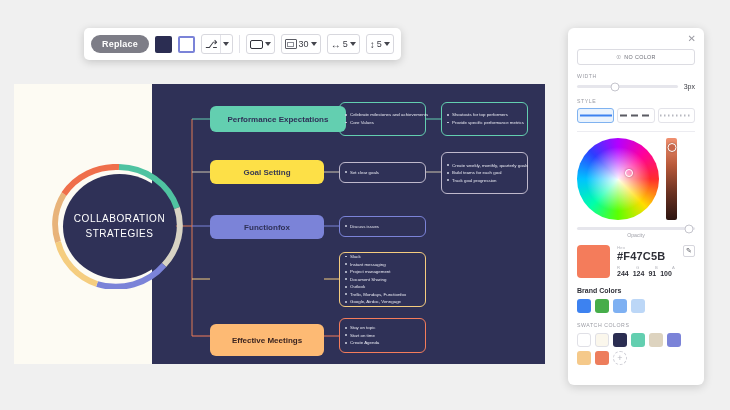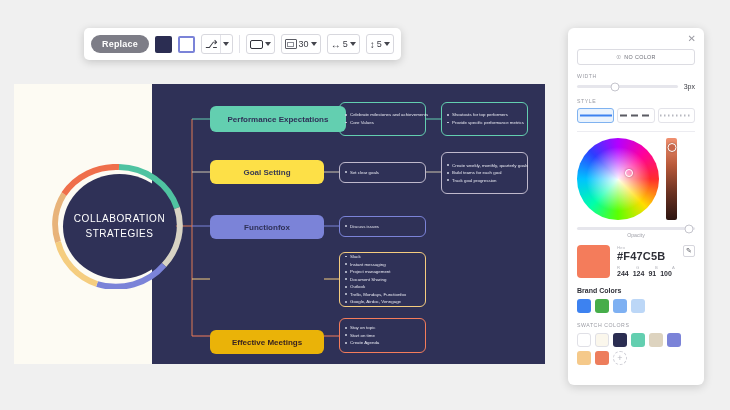--- a/index.html
+++ b/index.html
@@ -331,21 +331,21 @@
       <li>Slack</li>
       <li>Instant messaging</li>
       <li>Project management</li>
       <li>Document Sharing</li>
       <li>Outlook</li>
       <li>Trello, Mondays, Functionfox</li>
       <li>Google, Airdoc, Venngage</li>
     </ul>
   </div>
 
-  <div class="node" style="left:196px;top:246px;width:114px;height:24px;background:#eab308;color:#3a2420">Effective Meetings</div>
+  <div class="node" style="left:196px;top:240px;width:114px;height:32px;background:#fdba74;color:#3a2420">Effective Meetings</div>
   <div class="detail" style="left:325px;top:234px;width:87px;height:35px;border:1px solid #f47c5b">
     <ul>
       <li>Stay on topic</li>
       <li>Start on time</li>
       <li>Create Agenda</li>
     </ul>
   </div>
 
 </div>
 

